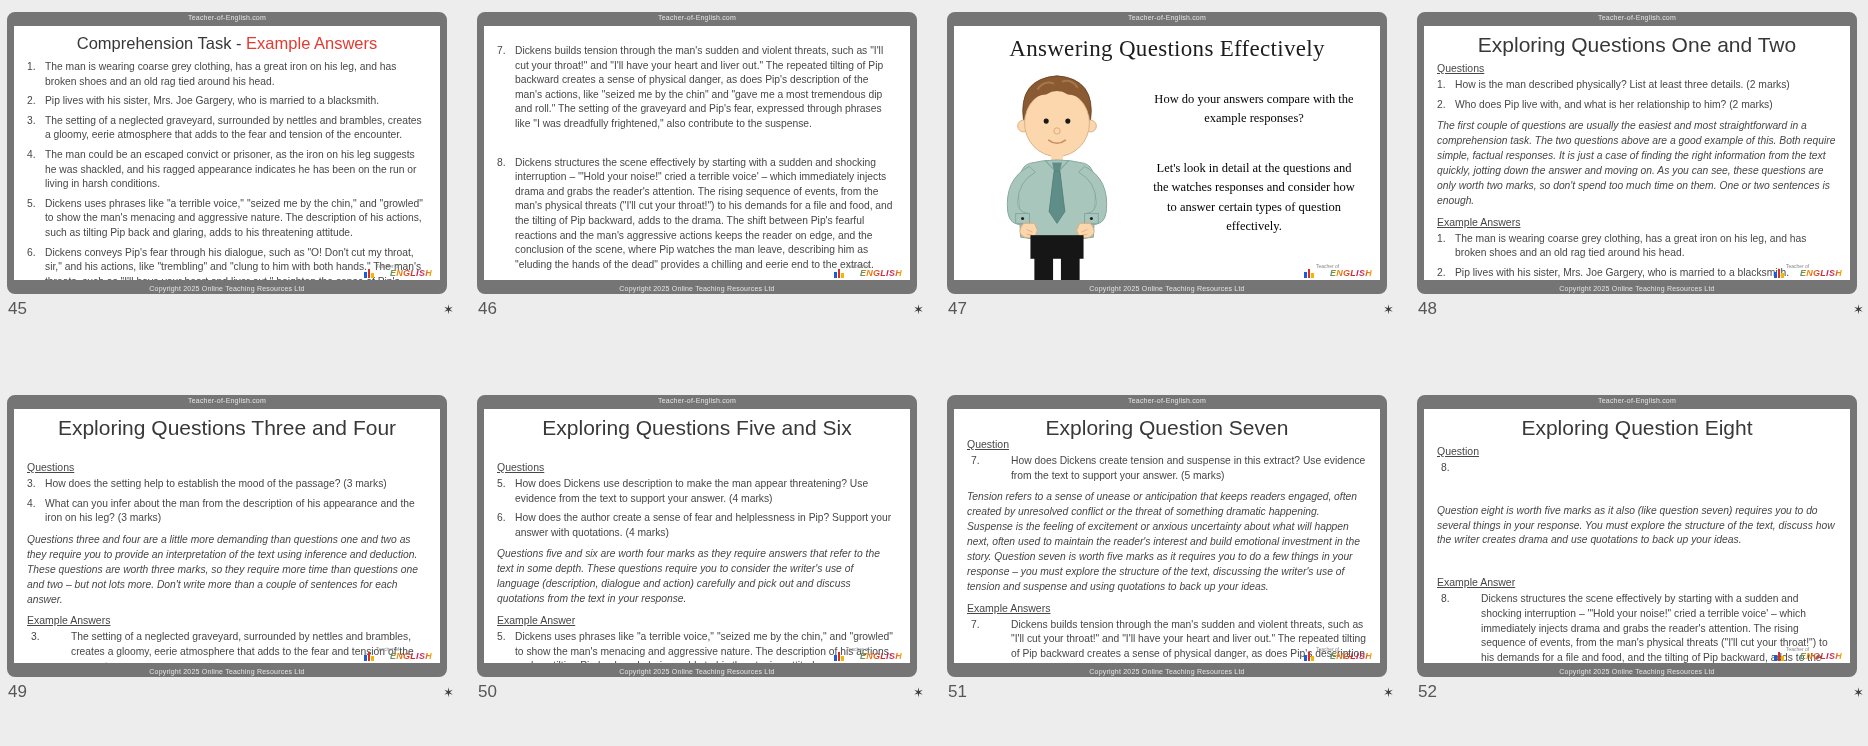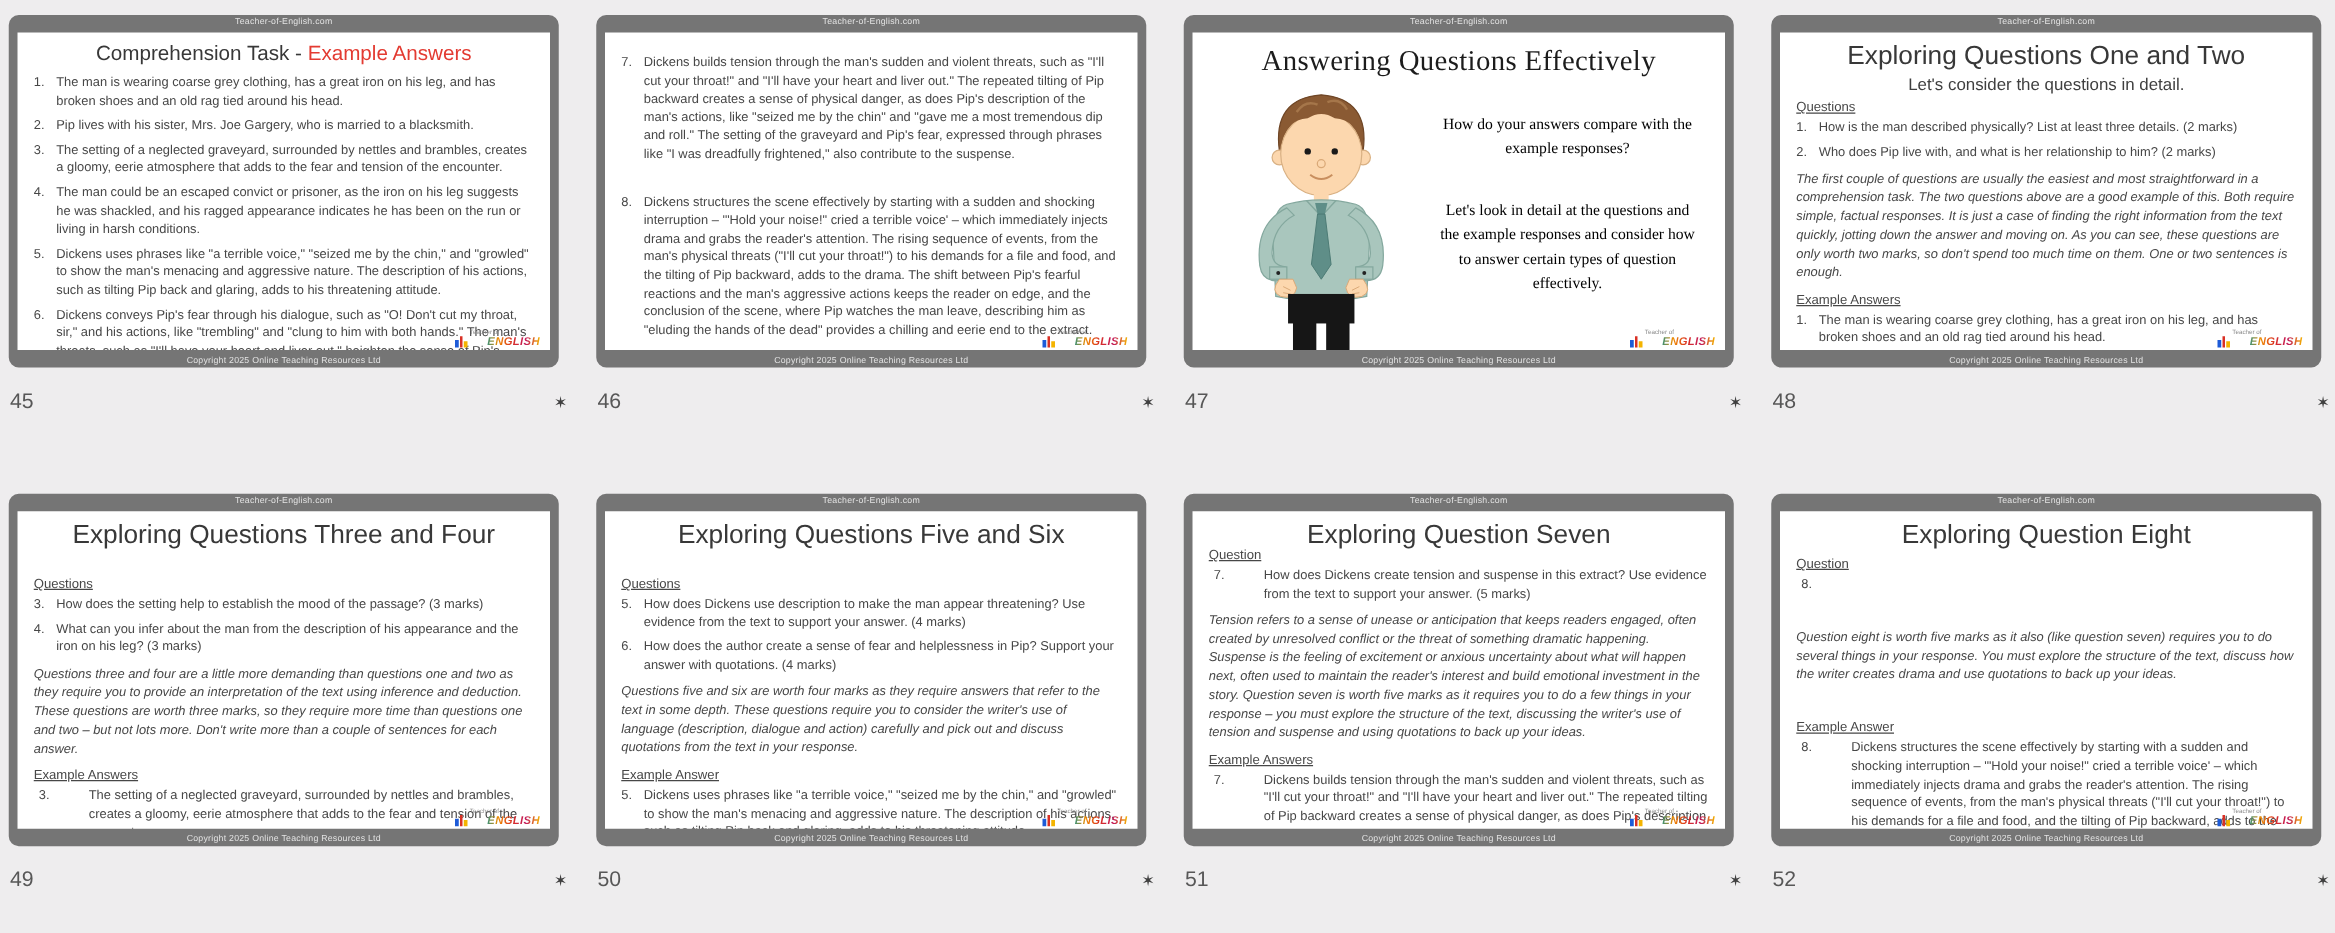--- a/index.html
+++ b/index.html
@@ -25,21 +25,21 @@
   .gap{height:16px;}
   .list46{padding-top:18px;}
   .list46 .li{margin-bottom:24px;}
   
   .s47 .x-title{font-family:"Liberation Serif",serif;font-size:23px;color:#1c1c1c;margin-top:4px;letter-spacing:.3px;}
   .s47-row{display:flex;margin-top:6px;}
   .s47-man{flex:0 0 170px;padding-left:14px;}
   .s47-text{flex:1;font-family:"Liberation Serif",serif;font-size:12.5px;line-height:1.55;color:#000000;text-align:center;padding:22px 10px 0 0;}
   .s47-text .p2{margin-top:30px;}
   
-  .cell-footer{display:flex;justify-content:space-between;align-items:center;margin-top:17px;padding:0 1px;}
+  .cell-footer{display:flex;justify-content:space-between;align-items:center;margin-top:5px;padding:0 1px;}
   .num{font-size:17px;color:#575757;}
   .star{font-size:13px;color:#3f3f3f;margin-right:-8px;}
   
   .logo{position:absolute;right:8px;bottom:2px;display:flex;align-items:flex-end;gap:2px;}
   .bars{display:inline-flex;align-items:flex-end;gap:1px;}
   .bars i{display:inline-block;width:2.5px;}
   .bars .b1{height:6px;background:#1d5bd8;}
   .bars .b2{height:9px;background:#d93025;}
   .bars .b3{height:5px;background:#f4b400;}
   .lt{display:inline-flex;flex-direction:column;line-height:1;}
@@ -167,21 +167,21 @@
             <path d="M106,164 L100,167 M106,169 L100,170" stroke="#d9a877" stroke-width="0.8"></path>
             <rect x="48" y="170" width="54" height="24" fill="#161616"></rect>
             <rect x="52" y="192" width="19" height="40" fill="#161616"></rect>
             <rect x="79" y="192" width="19" height="40" fill="#161616"></rect>
             <ellipse cx="58" cy="233" rx="13" ry="5.5" fill="#7a4a21"></ellipse>
             <ellipse cx="92" cy="233" rx="13" ry="5.5" fill="#7a4a21"></ellipse>
           </svg>
         </div>
         <div class="s47-text">
           <div class="p1">How do your answers compare with the example responses?</div>
-          <div class="p2">Let's look in detail at the questions and the example responses and consider how to answer certain types of question effectively.</div>
+          <div class="p2">Let's look in detail at the questions and the watches responses and consider how to answer certain types of question effectively.</div>
         </div>
       </div>
       <div class="logo">
           <span class="bars">
             <i class="b1"></i>
             <i class="b2"></i>
             <i class="b3"></i>
           </span>
           <span class="lt">
             <span class="l-top">Teacher of</span>
@@ -195,21 +195,20 @@
     <span class="num">47</span>
     <span class="star">✶</span>
   </div>
 </div>
 
 <div class="cell" style="left:1417px;top:12px">
   <div class="slide">
     <div class="bar top">Teacher-of-English.com</div>
     <div class="content">
       <div class="x-title">Exploring Questions One and Two</div>
-      <div class="x-sub">Let's consider the questions in detail.</div>
       <div class="hund">Questions</div>
       <div class="li">
           <span class="n">1.</span>
           <span class="t">How is the man described physically? List at least three details. (2 marks)</span>
         </div>
       <div class="li">
           <span class="n">2.</span>
           <span class="t">Who does Pip live with, and what is her relationship to him? (2 marks)</span>
         </div>
       <div class="para">The first couple of questions are usually the easiest and most straightforward in a comprehension task. The two questions above are a good example of this. Both require simple, factual responses. It is just a case of finding the right information from the text quickly, jotting down the answer and moving on. As you can see, these questions are only worth two marks, so don't spend too much time on them. One or two sentences is enough.</div>

